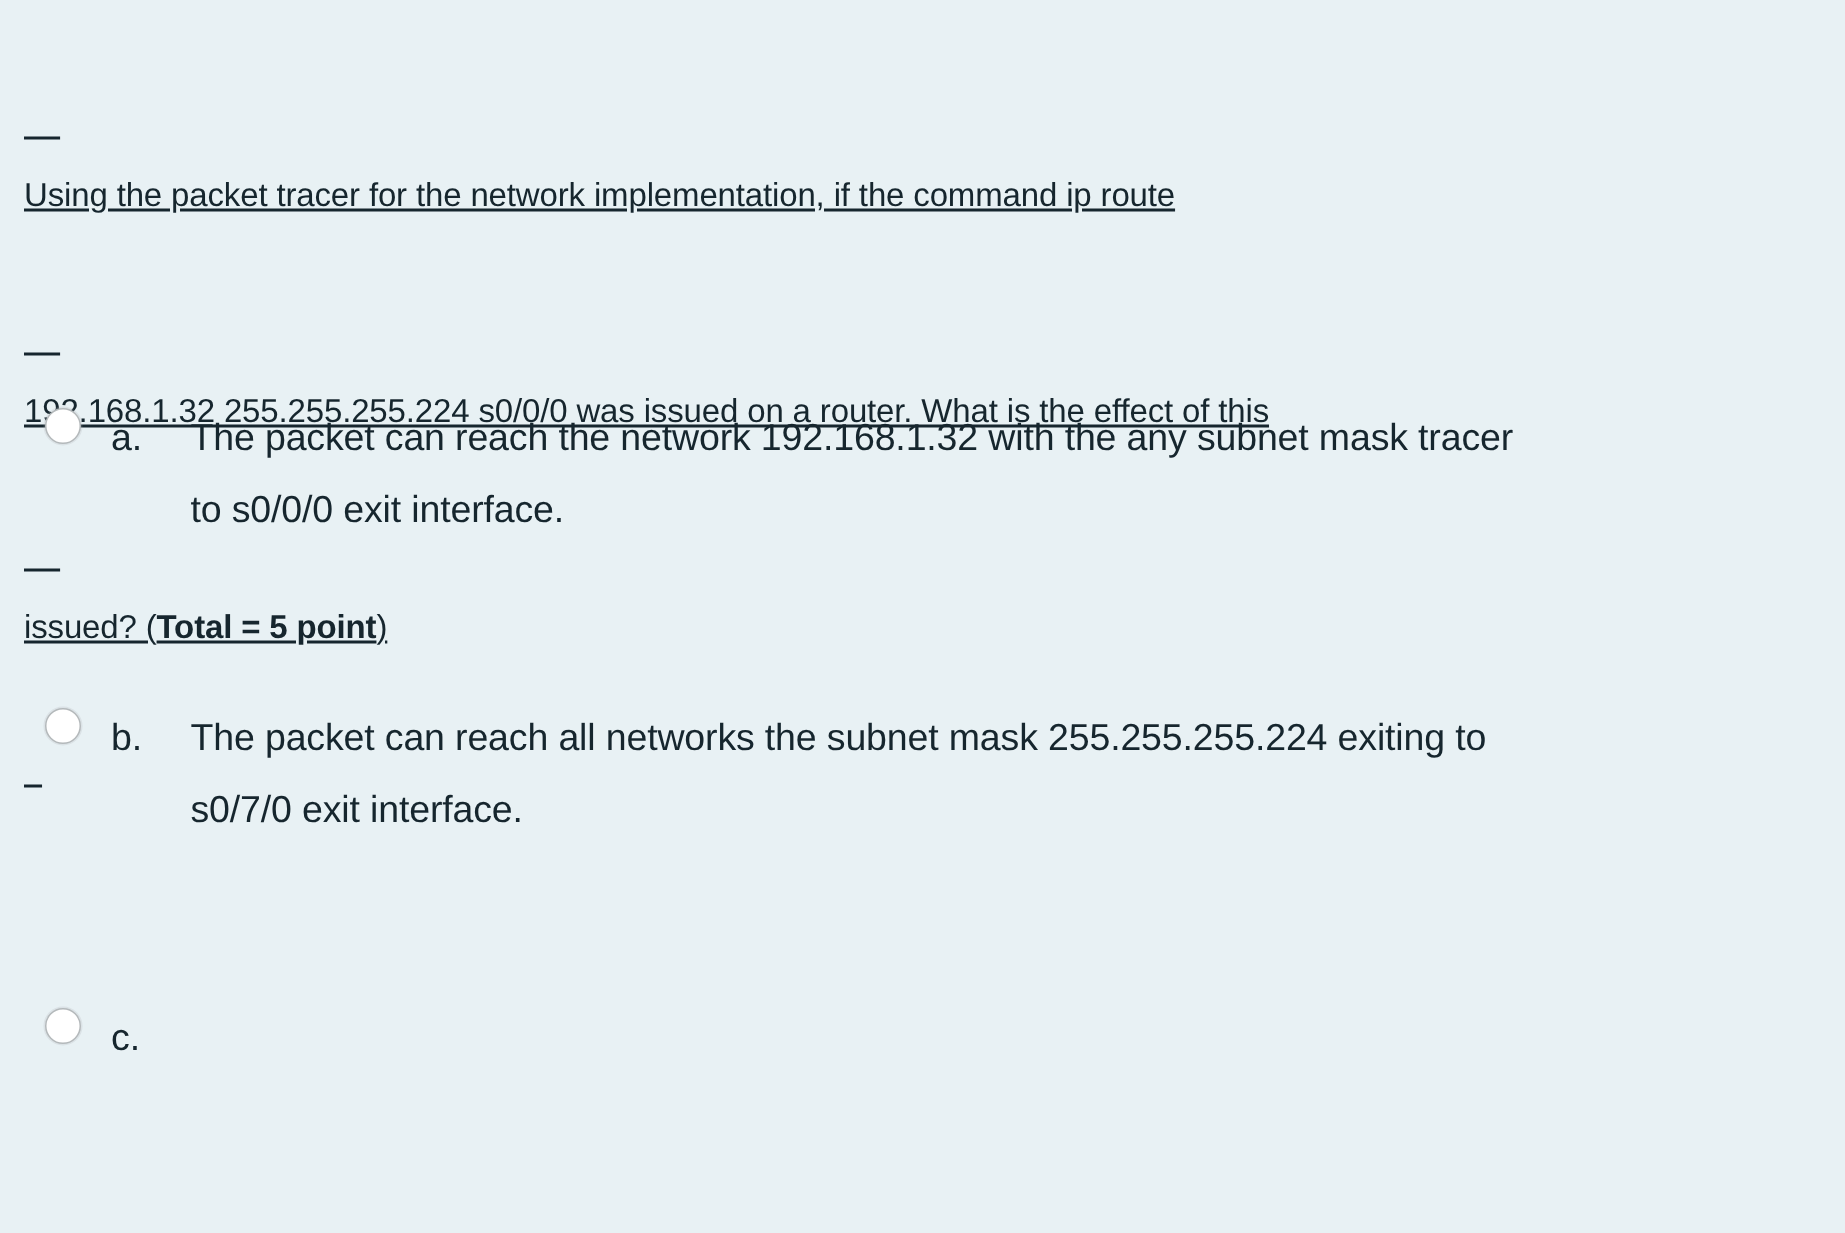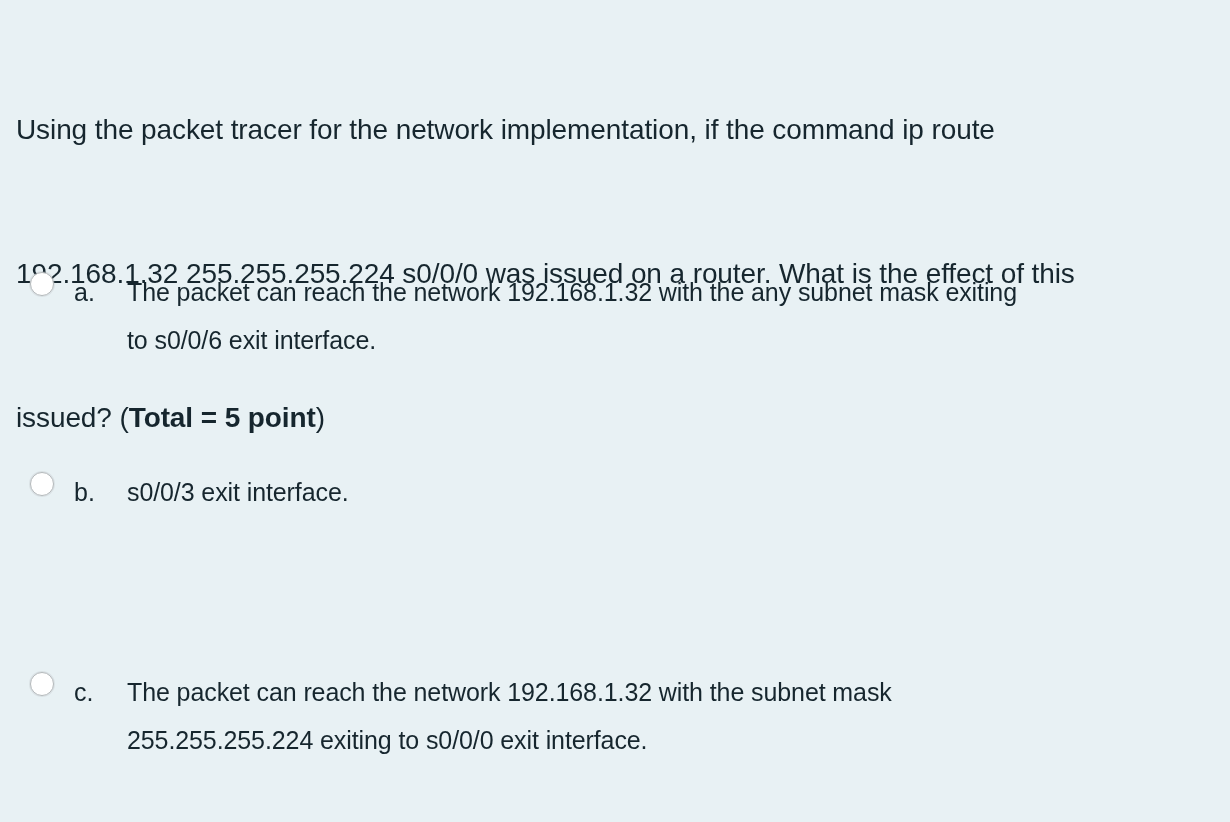--- a/index.html
+++ b/index.html
@@ -22,25 +22,26 @@
     height: 822px;
     background: #e8f1f4;
   }
 
   
   .question-stem {
     position: absolute;
     left: 16px;
     top: 10px;
     width: 1185px;
-    font-size: 28px;
+    font-size: 22px;
     line-height: 48px;
     letter-spacing: -0.1px;
     color: #16262e;
     white-space: pre-wrap;
+    text-decoration: underline;
   }
   .question-stem .stem-line {
     display: block;
   }
   .points-bold {
     font-weight: bold;
   }
 
   
   .options {
@@ -104,36 +105,33 @@
     <span class="stem-line">192.168.1.32 255.255.255.224 s0/0/0 was issued on a router. What is the effect of this</span>
     <span class="stem-line"><span>issued? (</span><span class="points-bold">Total = 5 point</span><span>)</span></span>
   </div>
 
   <div class="options">
 
     <div class="option-row">
       <span class="radio"></span>
       <span class="option-letter">a.</span>
       <span class="option-text">
-        <span class="opt-line">The packet can reach the network 192.168.1.32 with the any subnet mask exiting</span>
-        <span class="opt-line">to s0/0/6 exit interface.</span>
+        <span class="opt-line">The packet can reach the network 192.168.1.32 with the any subnet mask tracer</span>
+        <span class="opt-line">to s0/0/0 exit interface.</span>
       </span>
     </div>
 
     <div class="option-row">
       <span class="radio"></span>
       <span class="option-letter">b.</span>
       <span class="option-text">
-        <span class="opt-line">s0/0/3 exit interface.</span>
+        <span class="opt-line">The packet can reach all networks the subnet mask 255.255.255.224 exiting to</span>
+        <span class="opt-line">s0/7/0 exit interface.</span>
       </span>
     </div>
 
     <div class="option-row">
       <span class="radio"></span>
       <span class="option-letter">c.</span>
-      <span class="option-text">
-        <span class="opt-line">The packet can reach the network 192.168.1.32 with the subnet mask</span>
-        <span class="opt-line">255.255.255.224 exiting to s0/0/0 exit interface.</span>
-      </span>
     </div>
 
   </div>
 </div>
 
 </body></html>

